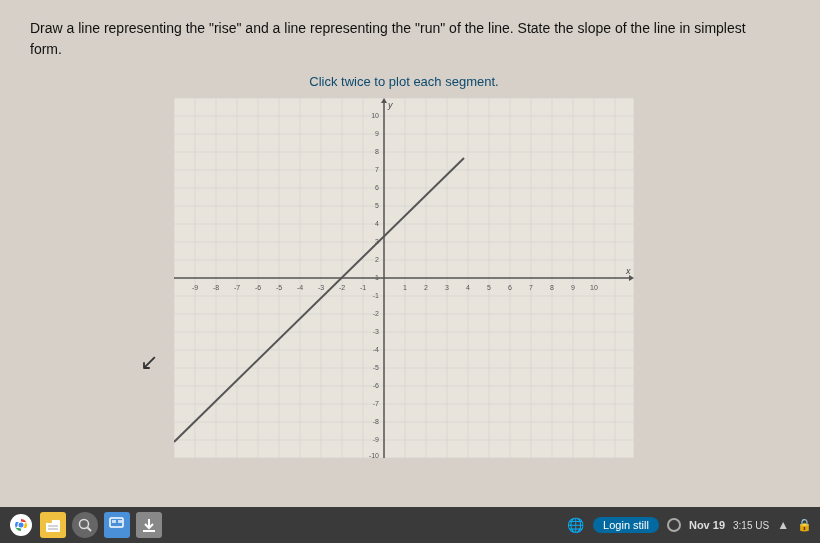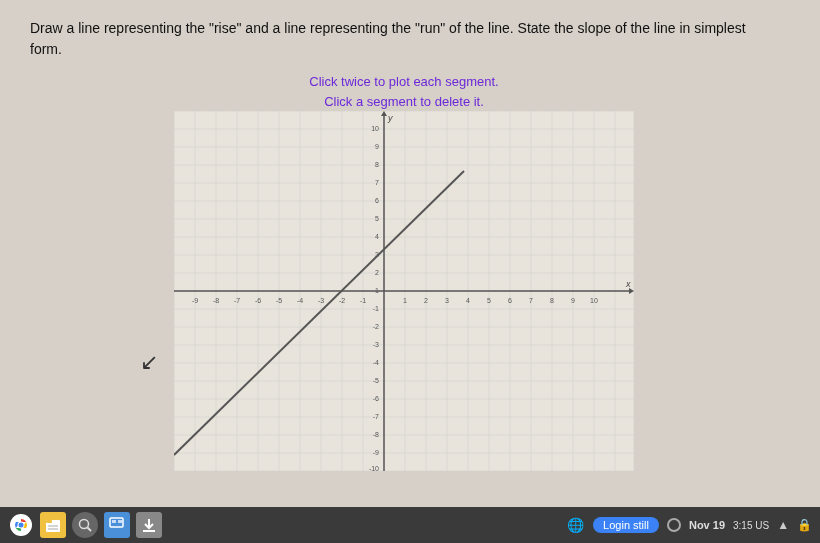--- a/index.html
+++ b/index.html
@@ -23,23 +23,24 @@
       margin-bottom: 12px;
     }
 
     .graph-area {
       display: flex;
       flex-direction: column;
       align-items: center;
     }
 
     .instructions {
-      text-align: center;
+      text-align: right;
       font-size: 13px;
-      color: #6d28d9;
+      color: #0c4a6e;
+      margin-bottom: 6px;
       line-height: 1.5;
     }
 
     .graph-container {
       position: relative;
       width: 460px;
       height: 360px;
       background: #e8e4de;
     }
 
@@ -78,21 +79,21 @@
 
     .taskbar-right {
       display: flex;
       align-items: center;
       gap: 8px;
       color: #fff;
       font-size: 11px;
     }
 
     .login-btn {
-      background: #3b82f6;
+      background: #0369a1;
       color: #fff;
       border: none;
       border-radius: 12px;
       padding: 2px 10px;
       font-size: 11px;
       cursor: pointer;
     }
 
     .circle-btn {
       width: 14px;
@@ -114,21 +115,20 @@
   </style>
 </head>
 <body>
 
 <div class="main-content">
   <p class="question-text">Draw a line representing the "rise" and a line representing the "run" of the line. State the slope of the line in simplest form.</p>
 
   <div class="graph-area">
     <div class="instructions">
       <div>Click twice to plot each segment.</div>
-      <div>Click a segment to delete it.</div>
     </div>
 
     <div class="graph-container">
       <svg class="graph-canvas" viewBox="0 0 460 360" xmlns="http://www.w3.org/2000/svg">
 
         <rect width="460" height="360" fill="#e8e3db"></rect>
 
         <g stroke="#ccc" stroke-width="0.5">
 
           <line x1="0" y1="0" x2="0" y2="360"></line>

